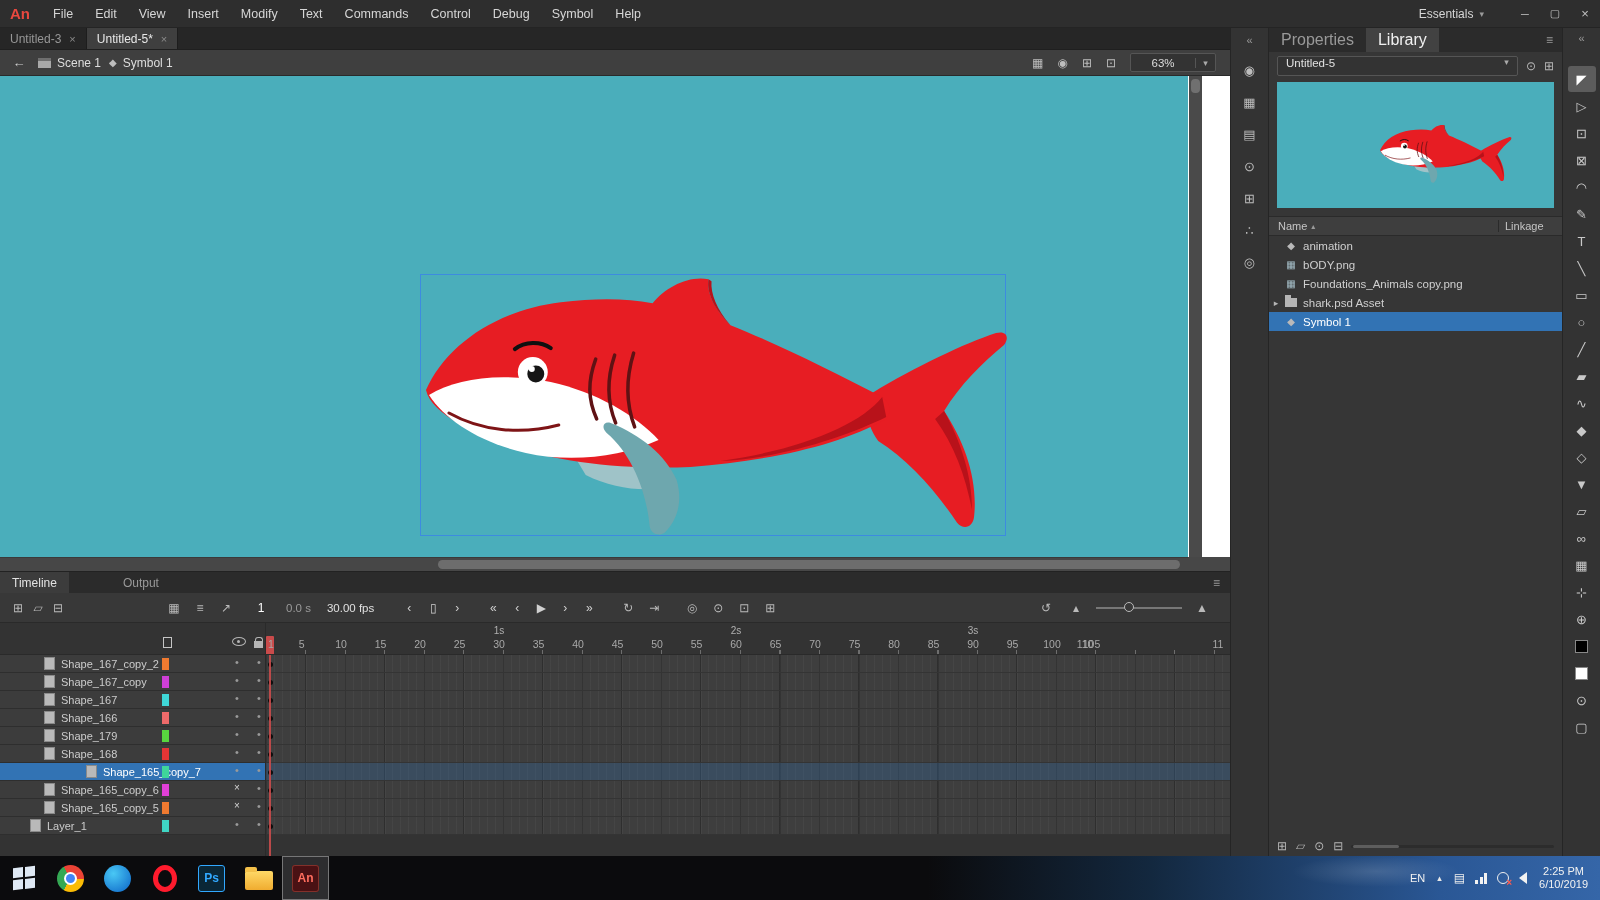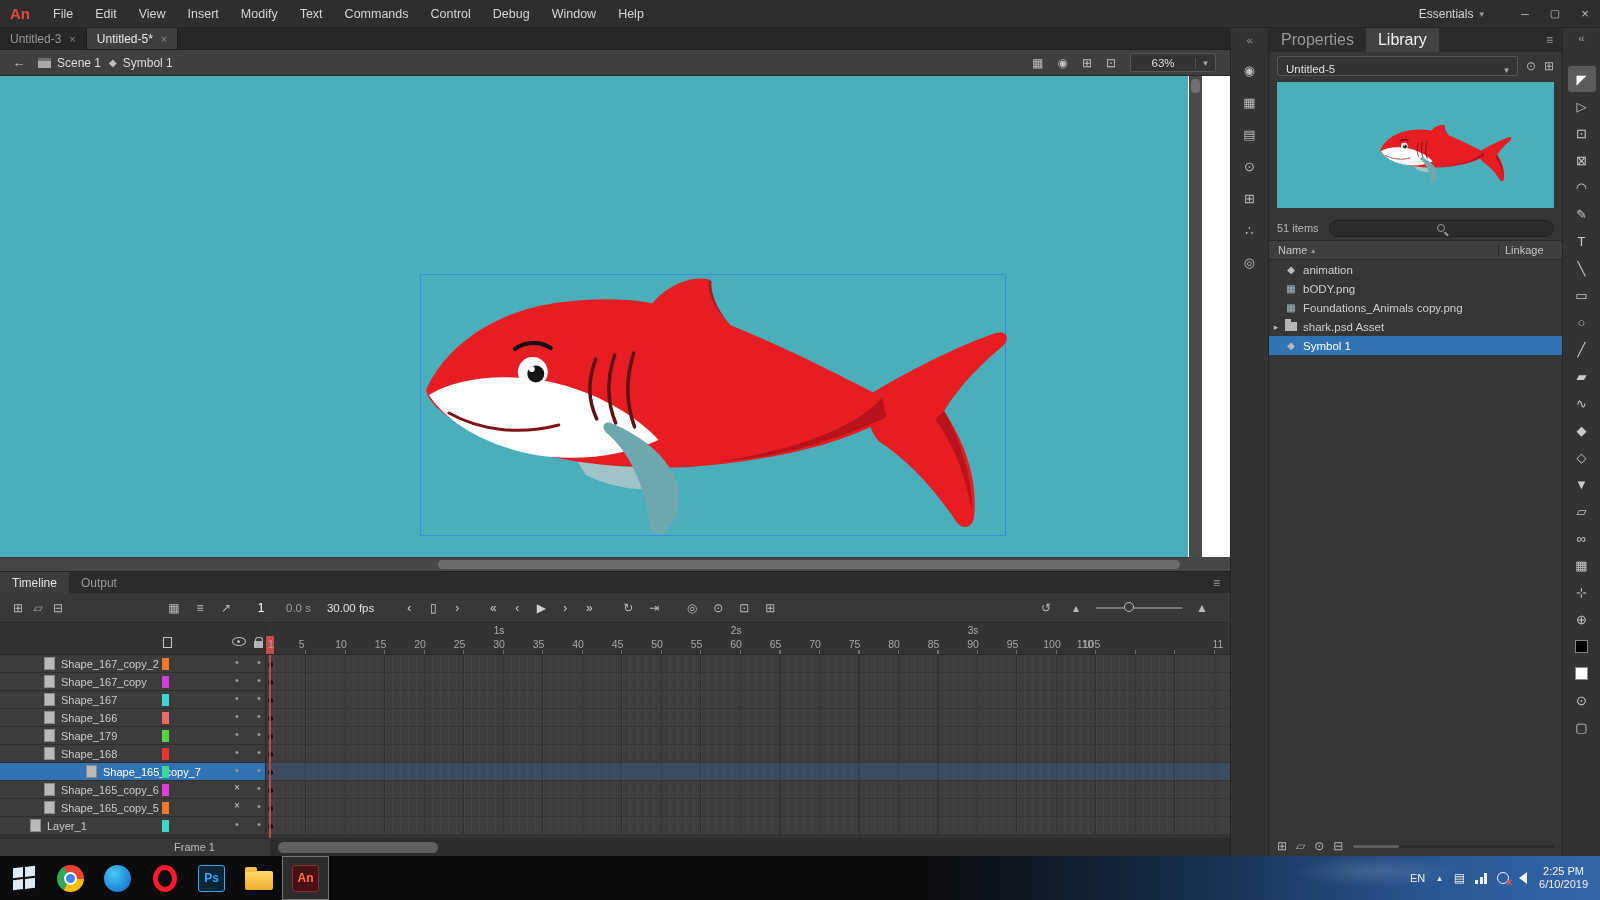--- a/index.html
+++ b/index.html
@@ -46,21 +46,21 @@
   .selection{position:absolute;left:420px;top:198px;width:586px;height:262px;border:1px solid var(--selection-blue);}
   .selection svg{position:absolute;inset:0;width:100%;height:100%;overflow:visible;}
   .hscroll{position:absolute;left:0;right:42px;bottom:0;height:14px;background:#474747;border-top:1px solid #3a3a3a;}
   .hscroll .thumb{position:absolute;left:438px;right:8px;top:2px;bottom:2px;background:#6d6d6d;border-radius:6px;}
   .vscroll{position:absolute;right:28px;top:0;bottom:14px;width:13px;background:#4a4a4a;}
   .vscroll .thumb{position:absolute;left:2px;right:2px;top:3px;height:14px;background:#707070;border-radius:4px;}
   .scroll-corner{position:absolute;right:0;bottom:0;width:42px;height:14px;background:#474747;}
 
   
   .timeline{height:285px;background:#333;border-top:1px solid #222;display:flex;flex-direction:column;flex:0 0 auto;}
-  .tl-tabs{height:21px;background:#2b2b2b;display:flex;align-items:stretch;flex:0 0 auto;}
+  .tl-tabs{height:21px;background:#2b2b2b;display:flex;align-items:stretch;flex:0 0 auto;gap:42px;}
   .tl-tab{padding:0 12px;display:flex;align-items:center;color:#999;font-size:12px;}
   .tl-tab.active{background:#3c3c3c;color:#e2e2e2;}
   .tl-menu{margin-left:auto;padding:0 10px;display:flex;align-items:center;color:#999;}
   .tl-controls{height:30px;background:#383838;border-bottom:1px solid #2a2a2a;display:flex;align-items:center;padding:0 8px;flex:0 0 auto;}
   .tc-ic{width:20px;text-align:center;color:#b9b9b9;font-size:12px;}
   .tc-group{display:flex;align-items:center;gap:6px;}
   .tc-frame{color:#fff;font-size:12px;width:18px;text-align:center;}
   .tc-time{color:#9a9a9a;font-size:11.5px;margin-left:16px;}
   .tc-fps{color:#e0e0e0;font-size:11.5px;margin-left:16px;}
   .tc-play{font-size:12px;color:#d0d0d0;width:18px;text-align:center;}
@@ -114,21 +114,21 @@
   .strip-icon{color:#bdbdbd;font-size:13px;}
   .strip-icon:first-child{font-size:11px;color:#9a9a9a;}
 
   
   .library{width:294px;flex:0 0 auto;background:#363636;border-left:1px solid #252525;display:flex;flex-direction:column;min-height:0;}
   .lib-tabs{height:24px;background:#2b2b2b;display:flex;align-items:stretch;flex:0 0 auto;}
   .lib-tab{padding:0 12px;display:flex;align-items:center;color:#999;font-size:16px;}
   .lib-tab.active{background:#424242;color:#f0f0f0;}
   .lib-menu{margin-left:auto;padding:0 9px;display:flex;align-items:center;color:#999;}
   .lib-docrow{height:28px;display:flex;align-items:center;padding:0 8px;gap:8px;flex:0 0 auto;}
-  .doc-select{flex:1;height:20px;background:#333;border:1px solid #555;border-radius:2px;display:flex;align-items:flex-end;padding:0 8px;color:#e0e0e0;font-size:11.5px;}
+  .doc-select{flex:1;height:20px;background:#333;border:1px solid #555;border-radius:2px;display:flex;align-items:flex-start;padding:0 8px;color:#e0e0e0;font-size:11.5px;}
   .doc-select .chev{margin-left:auto;font-size:9px;color:#aaa;}
   .lib-pin,.lib-newpanel{color:#b5b5b5;font-size:12px;}
   .lib-preview{height:126px;margin:2px 8px 8px 8px;background:var(--stage-teal);position:relative;overflow:hidden;flex:0 0 auto;}
   .lib-preview svg{position:absolute;left:102px;top:42px;width:132px;height:59px;overflow:visible;}
   .lib-countrow{height:24px;display:flex;align-items:center;padding:0 8px;gap:10px;flex:0 0 auto;}
   .lib-count{color:#b9b9b9;font-size:11px;white-space:nowrap;}
   .lib-search{flex:1;height:17px;background:#2c2c2c;border:1px solid #222;border-radius:9px;display:flex;align-items:center;justify-content:center;}
   .mag{width:8px;height:8px;border:1.5px solid #9a9a9a;border-radius:50%;position:relative;}
   .mag::after{content:"";position:absolute;width:5px;height:1.5px;background:#9a9a9a;transform:rotate(45deg);left:6px;top:8px;}
   .lib-cols{height:20px;background:#3e3e3e;border-top:1px solid #2a2a2a;border-bottom:1px solid #2a2a2a;display:flex;align-items:center;flex:0 0 auto;}
@@ -198,21 +198,21 @@
     <nav class="menus" id="menu-items">
         <span class="menu-item">File</span>
         <span class="menu-item">Edit</span>
         <span class="menu-item">View</span>
         <span class="menu-item">Insert</span>
         <span class="menu-item">Modify</span>
         <span class="menu-item">Text</span>
         <span class="menu-item">Commands</span>
         <span class="menu-item">Control</span>
         <span class="menu-item">Debug</span>
-        <span class="menu-item">Window</span>
+        <span class="menu-item">Symbol</span>
         <span class="menu-item">Help</span>
       </nav>
     <div class="mb-right">
       <span class="workspace">
         <span>Essentials</span>
         <span class="chev">▾</span>
       </span>
       <span class="winbtn">─</span>
       <span class="winbtn">▢</span>
       <span class="winbtn close">×</span>
@@ -487,26 +487,20 @@
                 <div class="grid-row">
                   <span class="kf"></span>
                 </div>
                 <div class="grid-row">
                   <span class="kf"></span>
                 </div>
               </div>
             <div class="ph-line"></div>
           </div>
         </div>
-        <div class="tl-bottom">
-          <span class="frame-status">Frame  1</span>
-          <div class="tl-hscroll">
-              <div class="thumb"></div>
-            </div>
-        </div>
       </div>
     </div>
 
     <div class="panel-strip" id="panel-strip">
         <span class="strip-icon">«</span>
         <span class="strip-icon">◉</span>
         <span class="strip-icon">▦</span>
         <span class="strip-icon">▤</span>
         <span class="strip-icon">⊙</span>
         <span class="strip-icon">⊞</span>
@@ -525,26 +519,20 @@
           <span>Untitled-5</span>
           <span class="chev">▾</span>
         </div>
         <span class="lib-pin">⊙</span>
         <span class="lib-newpanel">⊞</span>
       </div>
       <div class="lib-preview">
         <svg viewBox="0 0 585 260">
             <use href="#sharkG"></use>
           </svg>
-      </div>
-      <div class="lib-countrow">
-        <span class="lib-count">51 items</span>
-        <div class="lib-search">
-            <span class="mag"></span>
-          </div>
       </div>
       <div class="lib-cols">
         <span class="col-name">
           <span>Name</span>
           <span class="col-sort">▴</span>
         </span>
         <span class="col-link">Linkage</span>
       </div>
       <div class="lib-list" id="lib-list">
           <div class="lib-row">

